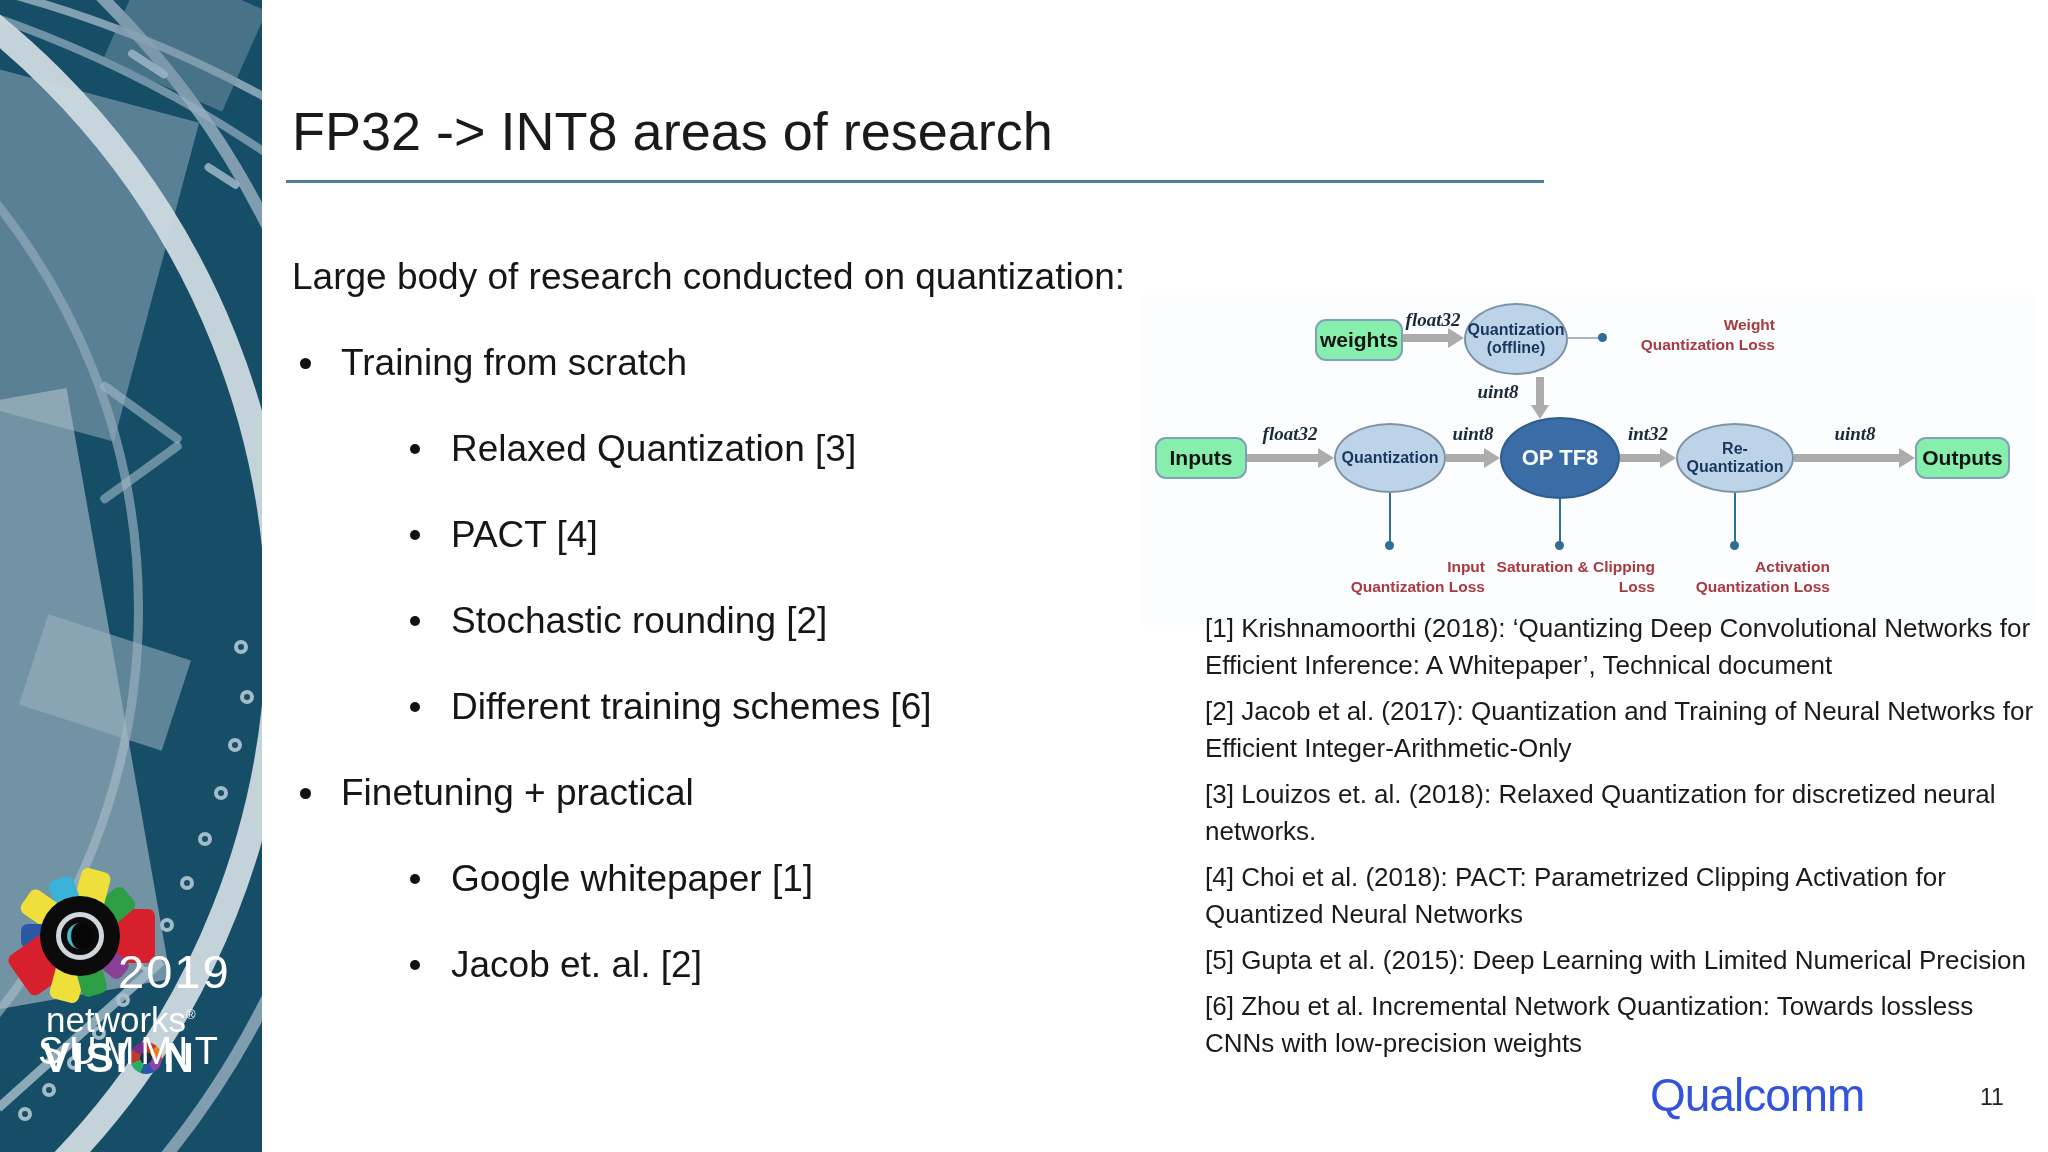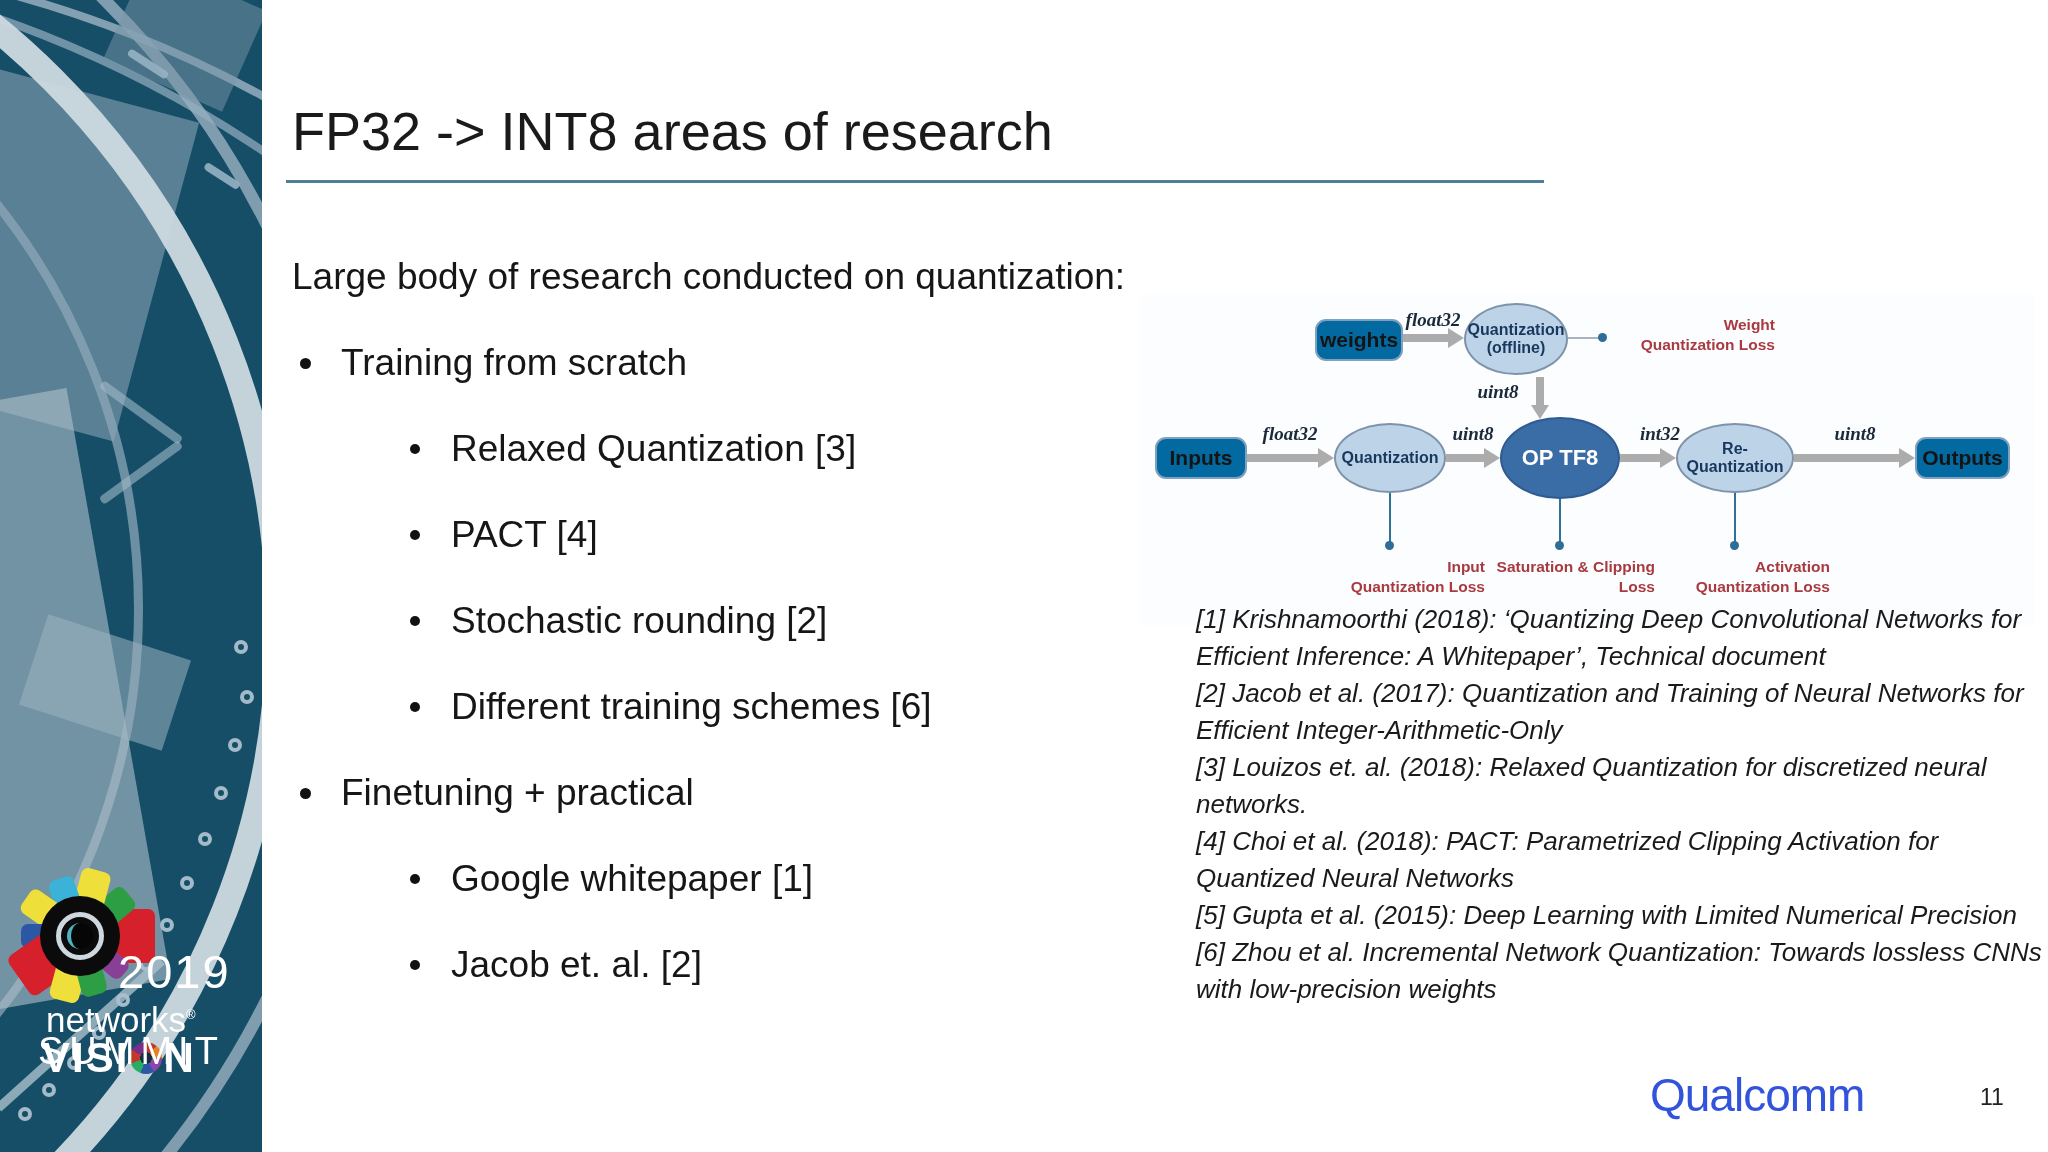--- a/index.html
+++ b/index.html
@@ -52,21 +52,21 @@
   .intro{position:absolute;left:292px;top:256px;font-size:37px;}
   .bullets{position:absolute;left:292px;top:320px;margin:0;padding:0;list-style:none;}
   .bullets li{height:86px;display:flex;align-items:center;font-size:37px;}
   .bullets .dot{width:11px;height:11px;border-radius:50%;background:#111;flex:0 0 auto;}
   .bullets li.l1 .dot{margin-left:8px;margin-right:30px;}
   .bullets li.l2{padding-left:118px;text-align:center;}
   .bullets li.l2 .dot{width:10px;height:10px;margin-right:31px;}
 
   
   .diagram{position:absolute;left:1140px;top:295px;width:895px;height:330px;background:#fcfdfe;}
-  .dbox{position:absolute;border:2px solid #7fa0be;border-radius:11px;background:#0369a1;
+  .dbox{position:absolute;border:2px solid #7fa0be;border-radius:11px;background:#86efac;
         display:flex;align-items:center;justify-content:center;font-size:21px;font-weight:bold;color:#141414;box-sizing:border-box;}
   .ell{position:absolute;border-radius:50%;border:2px solid #7e93a9;background:#bdd3e8;color:#17375e;
        display:flex;flex-direction:column;align-items:center;justify-content:center;text-align:center;
        font-size:16px;font-weight:bold;line-height:1.15;box-sizing:border-box;}
   .ell.dark{background:#3a6ca6;border-color:#2f5c90;color:#fff;font-size:22px;}
   .harrow{position:absolute;height:8px;background:#acacac;}
   .harrow::after{content:"";position:absolute;right:-16px;top:50%;transform:translateY(-50%);
       border-left:16px solid #acacac;border-top:10px solid transparent;border-bottom:10px solid transparent;}
   .varrow{position:absolute;width:8px;background:#acacac;}
   .varrow::after{content:"";position:absolute;left:50%;transform:translateX(-50%);bottom:-14px;
@@ -75,21 +75,21 @@
       font-style:italic;font-weight:bold;font-size:19px;color:#1b2a3a;white-space:nowrap;}
   .loss{position:absolute;transform:translateX(-50%);width:190px;text-align:right;color:#a83a40;
       font-size:15.5px;font-weight:bold;line-height:1.3;}
   .loss span{display:block;}
   .connv{position:absolute;width:2px;background:#2e7396;}
   .connh{position:absolute;height:2px;background:#a9b4be;}
   .cdot{position:absolute;width:9px;height:9px;border-radius:50%;background:#2e6e96;}
 
   
   .refs{position:absolute;left:1196px;top:601px;width:852px;}
-  .refs p{margin:0;font-size:26px;line-height:37px;color:#1a1a1a;font-style:italic;}
+  .refs p{margin:9px;font-size:26px;line-height:37px;color:#1a1a1a;}
   .qualcomm{position:absolute;left:1650px;top:1068px;font-size:46px;font-weight:500;color:#3253dc;letter-spacing:-1px;}
   .pagenum{position:absolute;left:1980px;top:1084px;font-size:23px;color:#222;}
 </style>
 </head>
 <body>
 
 <div id="page">
 
   <div class="sidebar">
     <div class="arc arc2"></div>
@@ -212,21 +212,21 @@
     <div class="tlabel" style="left:150px;top:128px;">float32</div>
     <div class="harrow" style="left:107px;top:159px;width:71px;"></div>
     <div class="ell" style="left:194px;top:128px;width:112px;height:70px;">
         <span>Quantization</span>
       </div>
     <div class="tlabel" style="left:333px;top:128px;">uint8</div>
     <div class="harrow" style="left:306px;top:159px;width:38px;"></div>
     <div class="ell dark" style="left:360px;top:122px;width:120px;height:82px;">
         <span>OP TF8</span>
       </div>
-    <div class="tlabel" style="left:520px;top:128px;">int32</div>
+    <div class="tlabel" style="left:508px;top:128px;">int32</div>
     <div class="harrow" style="left:480px;top:159px;width:40px;"></div>
     <div class="ell" style="left:536px;top:128px;width:118px;height:70px;">
       <span>Re-</span>
         <span>Quantization</span>
     </div>
     <div class="tlabel" style="left:715px;top:128px;">uint8</div>
     <div class="harrow" style="left:654px;top:159px;width:105px;"></div>
     <div class="dbox" style="left:775px;top:142px;width:95px;height:42px;">
         <span>Outputs</span>
       </div>

